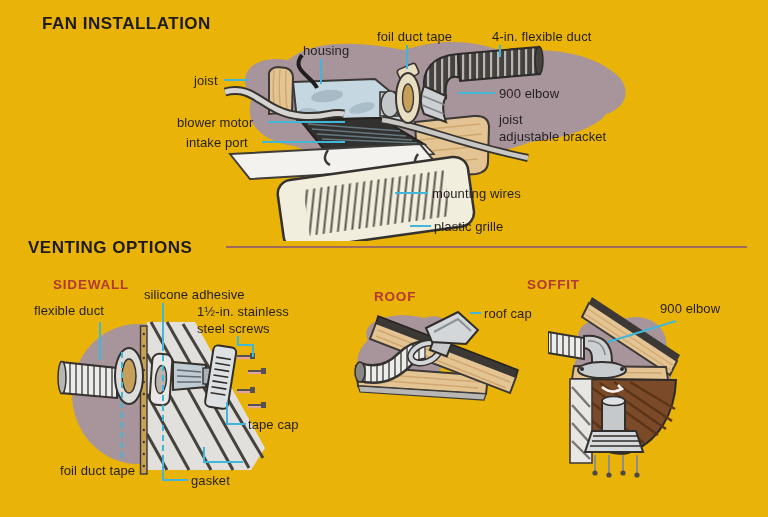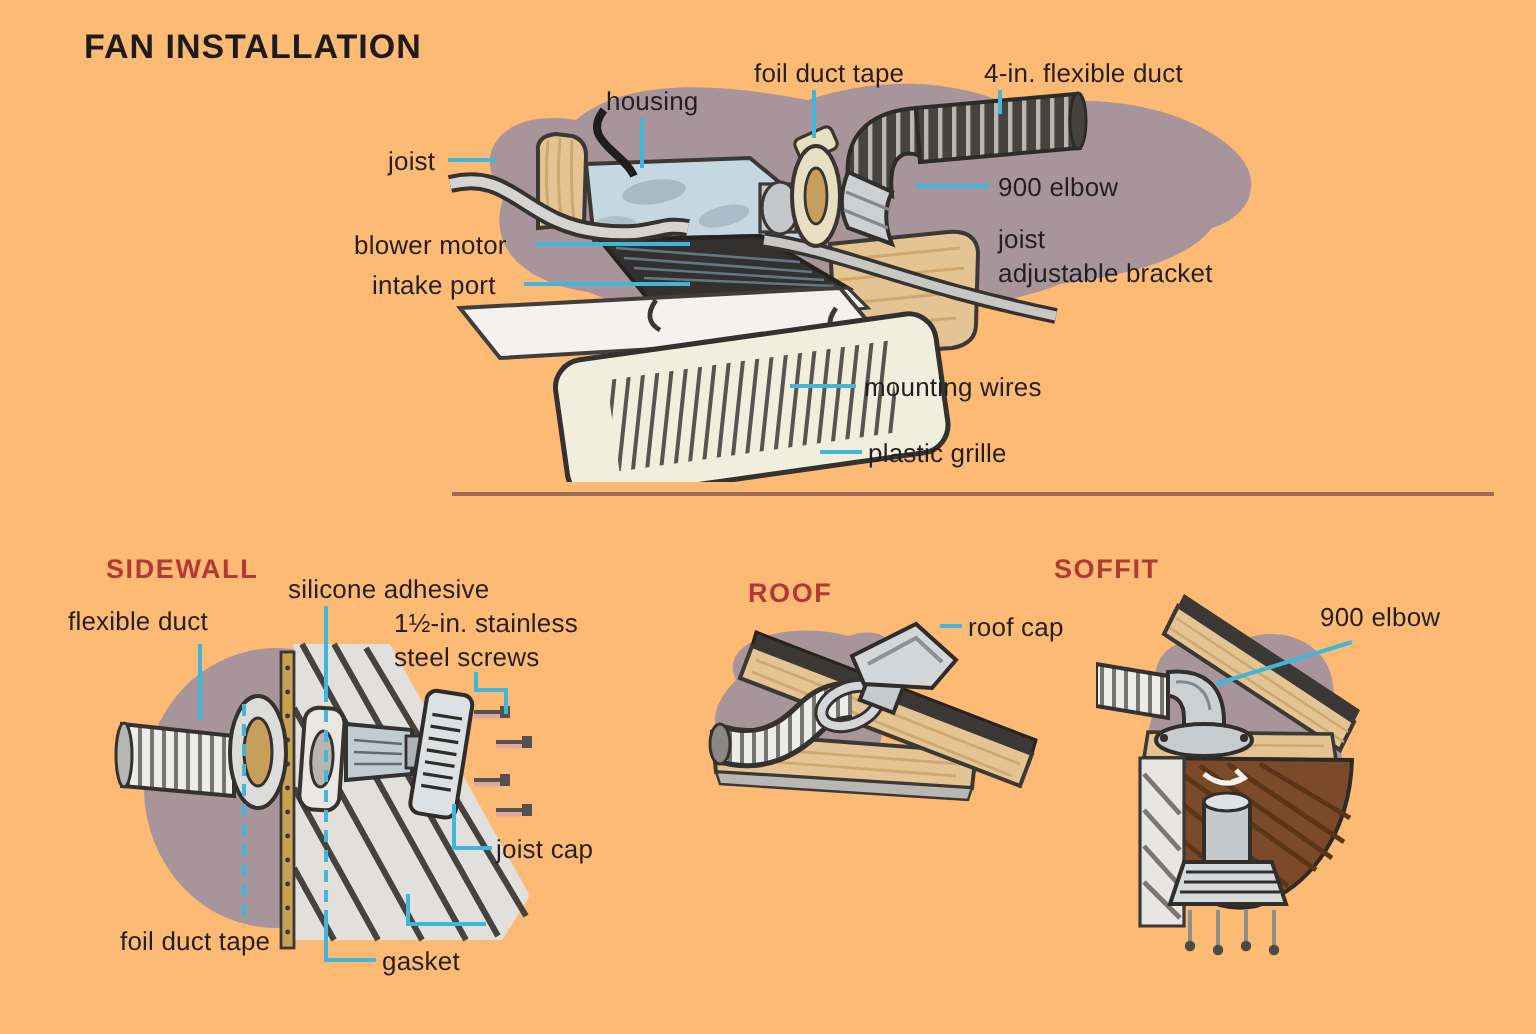--- a/index.html
+++ b/index.html
@@ -1,18 +1,18 @@
 <!DOCTYPE html>
 <html><head>
 <meta charset="utf-8">
 <style>
   html,body{margin:0;padding:0;}
   .canvas{
     position:relative;width:768px;height:517px;overflow:hidden;
-    background:#fdba74;
+    background:#eab308;
     font-family:"Liberation Sans",sans-serif;
   }
   .title{
     position:absolute;font-weight:700;font-size:17px;letter-spacing:.5px;
     color:#1e1b1c;white-space:nowrap;
   }
   .lbl{
     position:absolute;font-weight:400;font-size:13px;line-height:1.3;
     color:#231f20;white-space:pre-line;letter-spacing:.1px;
   }
@@ -296,20 +296,21 @@
     <polyline points="100,322 100,360"></polyline>
     <polyline points="238,336 238,345 253,345 253,357"></polyline>
     <polyline points="227,402 227,424 246,424"></polyline>
     <polyline points="204,447 204,462 243,462"></polyline>
     <polyline stroke-dasharray="6 4" points="122,352 122,462"></polyline>
     <polyline points="470,313 481,313"></polyline>
     <polyline points="608,342 676,321"></polyline>
   </svg>
 
   <div class="title" style="left:42px;top:14px;">FAN INSTALLATION</div>
+  <div class="title" style="left:28px;top:238px;">VENTING OPTIONS</div>
   <div class="divider" style="left:226px;top:246px;width:521px;"></div>
 
   <div class="lbl" style="left:303px;top:43px;">housing</div>
   <div class="lbl" style="left:377px;top:29px;">foil duct tape</div>
   <div class="lbl" style="left:492px;top:29px;">4-in. flexible duct</div>
   <div class="lbl" style="left:194px;top:73px;">joist</div>
   <div class="lbl" style="left:499px;top:86px;">900 elbow</div>
   <div class="lbl" style="left:177px;top:115px;">blower motor</div>
   <div class="lbl" style="left:186px;top:135px;">intake port</div>
   <div class="lbl" style="left:499px;top:112px;">joist
@@ -318,20 +319,20 @@
   <div class="lbl" style="left:434px;top:219px;">plastic grille</div>
 
   <div class="heading-red" style="left:53px;top:277px;">SIDEWALL</div>
   <div class="heading-red" style="left:374px;top:277px;margin-top:12px;">ROOF</div>
   <div class="heading-red" style="left:527px;top:277px;">SOFFIT</div>
 
   <div class="lbl" style="left:144px;top:287px;">silicone adhesive</div>
   <div class="lbl" style="left:34px;top:303px;">flexible duct</div>
   <div class="lbl" style="left:197px;top:304px;">1½-in. stainless
 steel screws</div>
-  <div class="lbl" style="left:248px;top:417px;">joist cap</div>
+  <div class="lbl" style="left:248px;top:417px;">tape cap</div>
   <div class="lbl" style="left:60px;top:463px;">foil duct tape</div>
   <div class="lbl" style="left:191px;top:473px;">gasket</div>
 
   <div class="lbl" style="left:484px;top:306px;">roof cap</div>
   <div class="lbl" style="left:660px;top:301px;">900 elbow</div>
 
 </div>
 
 </body></html>

